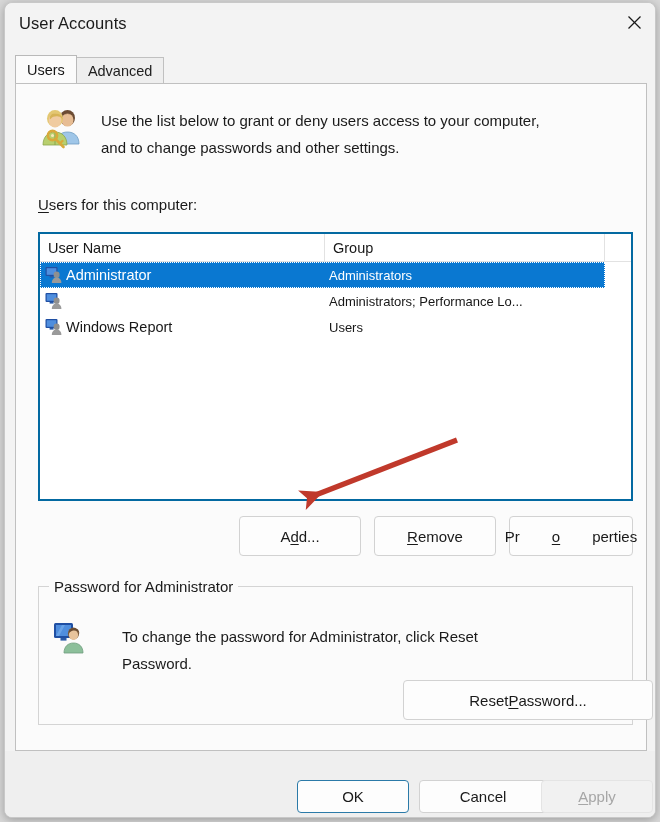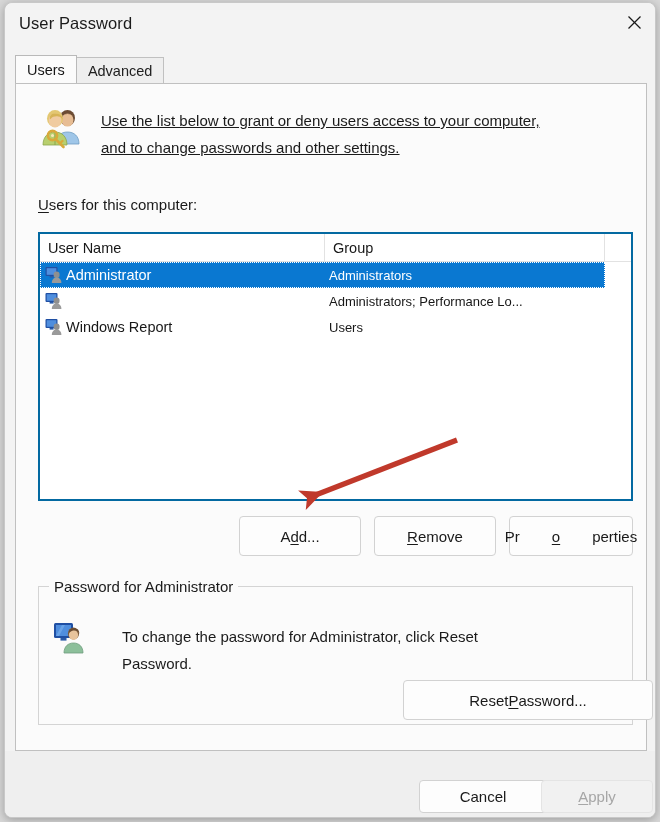--- a/index.html
+++ b/index.html
@@ -117,21 +117,20 @@
     height: 46px;
   }
   #intro-text {
     position: absolute;
     left: 96px;
     top: 104px;
     width: 510px;
     font-size: 15px;
     line-height: 27px;
     color: #1a1a1a;
-    text-decoration: underline;
   }
 
   #users-label {
     position: absolute;
     left: 33px;
     top: 193px;
     font-size: 15px;
     color: #1a1a1a;
   }
   .accel { text-decoration: underline; text-underline-offset: 2px; }
@@ -316,21 +315,21 @@
     pointer-events: none;
     z-index: 20;
   }
 </style>
 </head>
 <body>
 
 <div id="window">
 
   <div id="titlebar">
-    <div id="title-text">User Password</div>
+    <div id="title-text">User Accounts</div>
     <div id="close-button">
       <svg width="15" height="15" viewBox="0 0 15 15" aria-hidden="true">
         <line x1="1.5" y1="1.5" x2="13.5" y2="13.5" stroke="#1a1a1a" stroke-width="1.3"></line>
         <line x1="13.5" y1="1.5" x2="1.5" y2="13.5" stroke="#1a1a1a" stroke-width="1.3"></line>
       </svg>
     </div>
   </div>
 
   <div id="tabstrip">
     <div class="tab active">
@@ -463,20 +462,23 @@
     <div>To change the password for Administrator, click Reset</div>
     <div>Password.</div>
   </div>
   <div class="btn" id="btn-reset">
     <span>Reset </span>
       <span class="accel">P</span>
       <span>assword...</span>
   </div>
 
   <div id="bottombar">
+    <div class="btn" id="btn-ok">
+      <span>OK</span>
+    </div>
     <div class="btn" id="btn-cancel">
       <span>Cancel</span>
     </div>
     <div class="btn" id="btn-apply">
       <span class="accel">A</span>
         <span>pply</span>
     </div>
   </div>
 </div>
 

